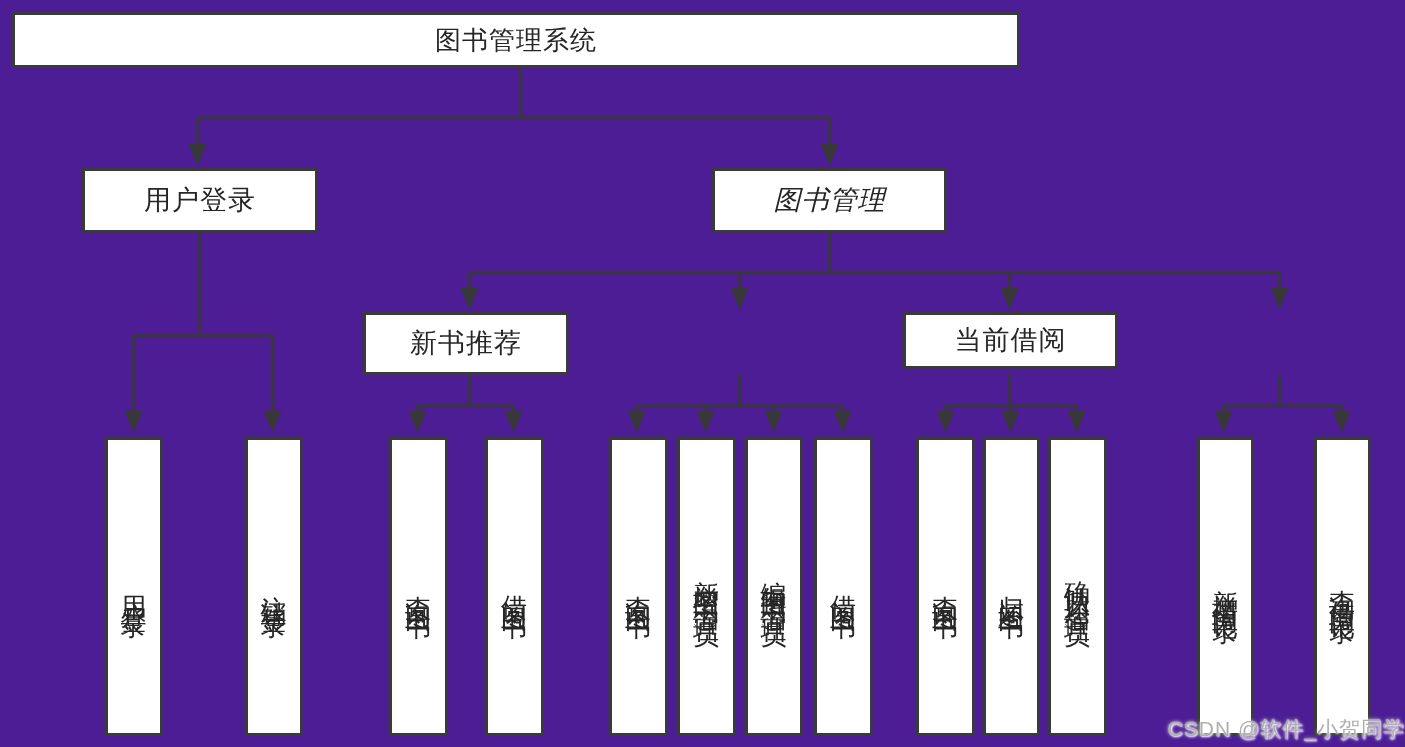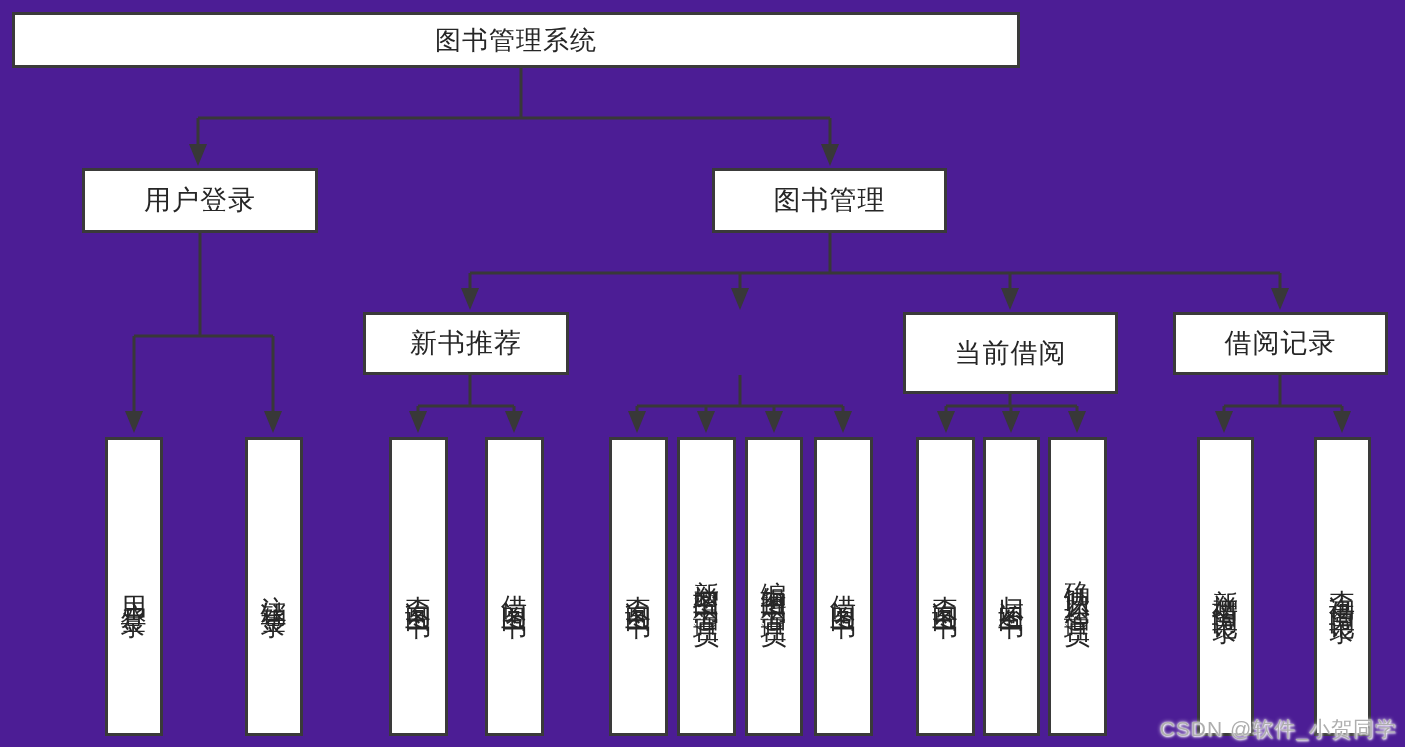--- a/index.html
+++ b/index.html
@@ -31,21 +31,21 @@
   .node.lvl2, .node.lvl3 { font-size: 27px; letter-spacing: 1px; }
   .node.root { font-size: 26px; letter-spacing: 1px; }
   .node.v {
     writing-mode: vertical-rl;
     text-orientation: mixed;
     letter-spacing: 6px;
     font-size: 26px;
   }
   .watermark {
     position: absolute;
-    right: 8px;
+    right: 0;
     bottom: 4px;
     font-size: 21px;
     letter-spacing: 1px;
     color: #aeaeae;
     text-shadow: 0 0 2px #fff, 0 0 4px #fff, 1px 1px 2px #fff;
     pointer-events: none;
   }
 </style>
 </head>
 <body>
@@ -72,25 +72,24 @@
       M628 411 L646 411 L637 433 Z  M697 411 L715 411 L706 433 Z
       M765 411 L783 411 L774 433 Z  M834 411 L852 411 L843 433 Z
       M937 411 L955 411 L946 433 Z  M1002 411 L1020 411 L1011 433 Z
       M1068 411 L1086 411 L1077 433 Z
       M1215 411 L1233 411 L1224 433 Z  M1333 411 L1351 411 L1342 433 Z"></path>
   </svg>
 
   <div class="node root" style="left:12px; top:12px; width:1008px; height:56px;">图书管理系统</div>
 
   <div class="node lvl2" style="left:82px; top:168px; width:236px; height:65px;">用户登录</div>
-  <div class="node lvl2" style="left:712px; top:168px; width:235px; height:65px;">图书管理</div>
+  <div class="node lvl2" style="left:712px; top:168px; width:235px; height:65px;font-style:italic;">图书管理</div>
 
   <div class="node lvl3" style="left:363px; top:312px; width:206px; height:63px;">新书推荐</div>
-  <div class="node lvl3" style="left:903px; top:312px; width:215px; height:82px;">当前借阅</div>
-  <div class="node lvl3" style="left:1173px; top:312px; width:215px; height:63px;">借阅记录</div>
+  <div class="node lvl3" style="left:903px; top:312px; width:215px; height:57px;">当前借阅</div>
 
   <div class="node v" style="left:105px; top:437px; width:58px; height:299px;">用户登录</div>
   <div class="node v" style="left:245px; top:437px; width:58px; height:299px;">注销登录</div>
 
   <div class="node v" style="left:389px; top:437px; width:59px; height:299px;">查询图书</div>
   <div class="node v" style="left:485px; top:437px; width:59px; height:299px;">借阅图书</div>
 
   <div class="node v" style="left:609px; top:437px; width:59px; height:299px;">查询图书</div>
   <div class="node v" style="left:677px; top:437px; width:59px; height:299px;">新增图书（管理员）</div>
   <div class="node v" style="left:745px; top:437px; width:58px; height:299px;">编辑图书（管理员）</div>

